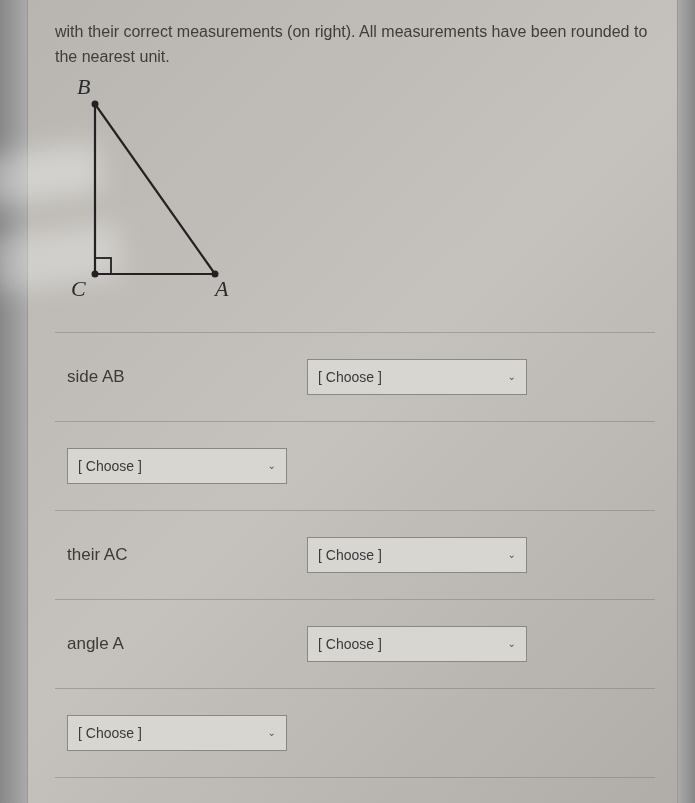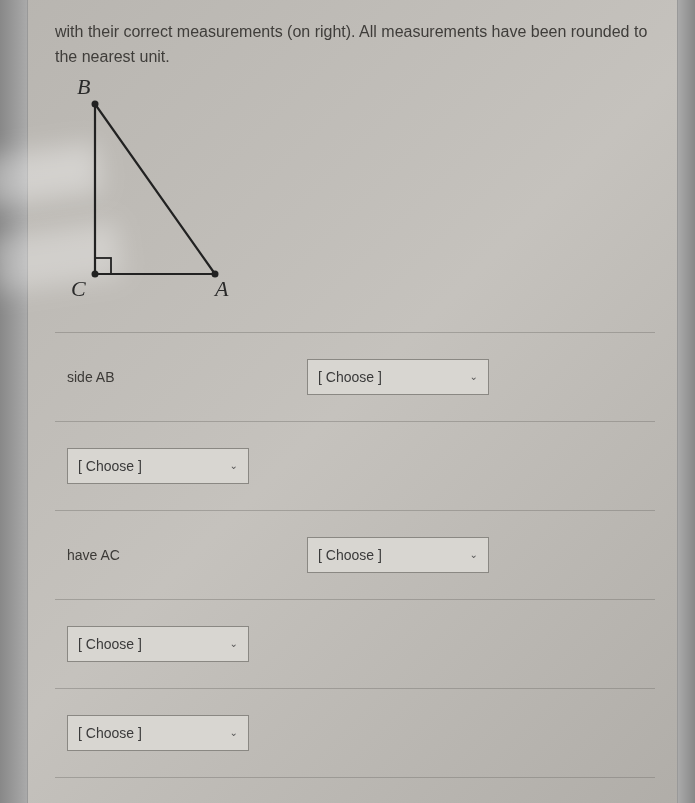--- a/index.html
+++ b/index.html
@@ -67,25 +67,25 @@
       height: 230px;
     }
     .row {
       display: flex;
       align-items: center;
       border-top: 1px solid rgba(120,118,112,0.45);
       padding: 26px 0 26px 12px;
     }
     .label {
       width: 240px;
-      font-size: 14px;
+      font-size: 17px;
       color: #3c3a37;
     }
     .select {
-      width: 182px;
+      width: 220px;
       height: 36px;
       background: #d8d6d1;
       border: 1px solid #8a8883;
       display: flex;
       align-items: center;
       justify-content: space-between;
       padding: 0 10px;
       font-size: 14px;
       color: #3a3a3a;
       cursor: pointer;
@@ -140,28 +140,29 @@
   </div>
 
   <div class="row">
     <div class="select">
       <span>[ Choose ]</span>
       <span class="chev">⌄</span>
     </div>
   </div>
 
   <div class="row">
-    <div class="label">have AC</div>
+    <div class="label">their AC</div>
     <div class="select">
       <span>[ Choose ]</span>
       <span class="chev">⌄</span>
     </div>
   </div>
 
   <div class="row">
+    <div class="label">angle A</div>
     <div class="select">
       <span>[ Choose ]</span>
       <span class="chev">⌄</span>
     </div>
   </div>
 
   <div class="row">
     <div class="select">
       <span>[ Choose ]</span>
       <span class="chev">⌄</span>

